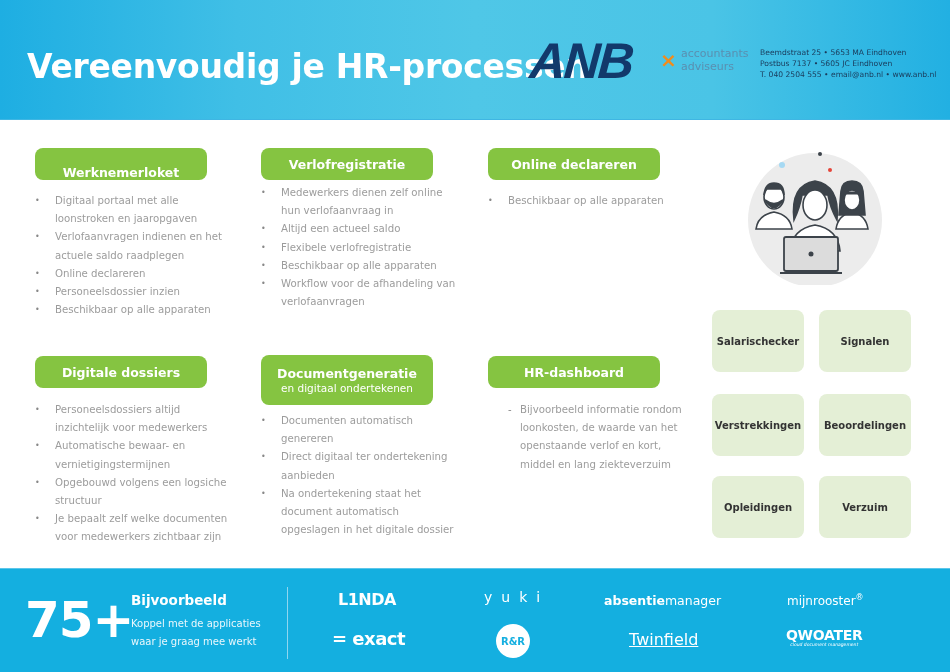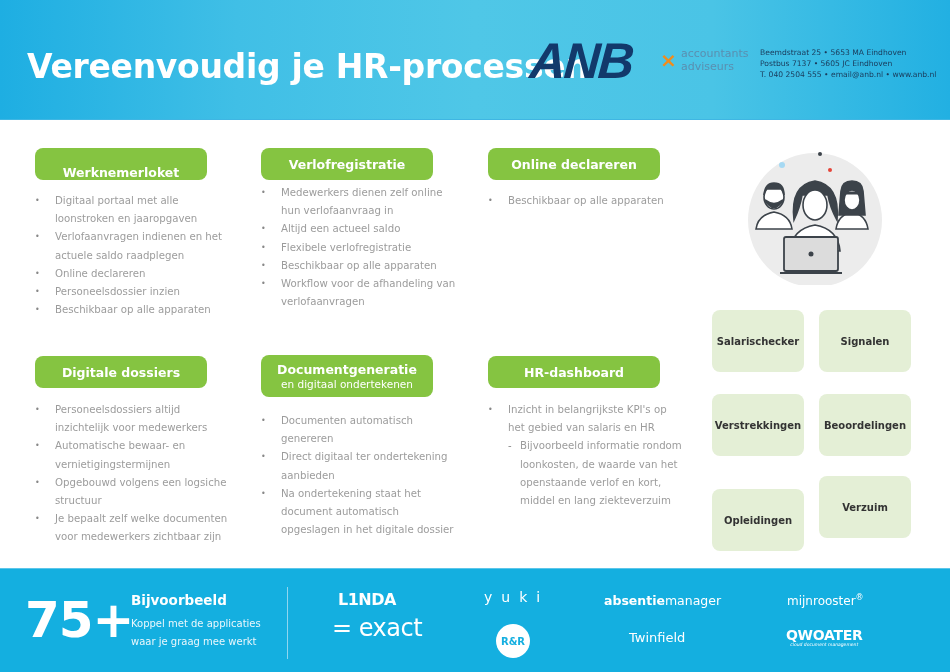--- a/index.html
+++ b/index.html
@@ -37,21 +37,21 @@
   }
 
   
   .pill {
     position: absolute; width: 172px; height: 32px; border-radius: 8px;
     background: #85c441; color: #ffffff; text-align: center;
     font-family: "DejaVu Sans", sans-serif; font-weight: bold; font-size: 12.5px;
     display: flex; flex-direction: column; justify-content: center; align-items: center;
   }
   .pill .sub { font-weight: normal; font-size: 10.5px; margin-top: 1px; }
-  .pill.tall { height: 42px; align-items: center; }
+  .pill.tall { height: 50px; align-items: center; }
 
   .list {
     position: absolute; width: 200px; list-style: none;
     font-family: "DejaVu Sans", sans-serif; font-size: 10.2px; line-height: 18.2px; color: #9c9c9c;
   }
   .list li { position: relative; padding-left: 20px; }
   .list li::before {
     content: "•"; position: absolute; left: 0; top: 0; font-size: 8px; color: #888;
   }
   .list li.sub { padding-left: 32px; }
@@ -80,24 +80,24 @@
   .kop-text { position: absolute; left: 131px; top: 46px; font-size: 10px; line-height: 18px; color: #eaf7fc; font-family: "DejaVu Sans", sans-serif; }
   .divider { position: absolute; left: 287px; top: 18px; width: 1px; height: 72px; background: #8fd6f0; }
 
   .brand { position: absolute; color: #fff; white-space: nowrap; }
   .b-linda { left: 338px; top: 21px; font-size: 16px; font-weight: bold; font-family: "DejaVu Sans", sans-serif; letter-spacing: -0.5px; }
   .b-yuki { left: 484px; top: 20px; font-size: 14px; letter-spacing: 9px; font-family: "DejaVu Sans", sans-serif; }
   .b-absentie { left: 604px; top: 24px; font-size: 12.5px; font-family: "DejaVu Sans", sans-serif; }
   .b-absentie b { font-weight: bold; }
   .b-mijn { left: 787px; top: 24px; font-size: 12px; font-family: "DejaVu Sans", sans-serif; }
   .b-mijn sup { font-size: 8px; }
-  .b-exact { left: 332px; top: 45px; font-size: 24px; font-weight: normal; font-family: "DejaVu Sans", sans-serif; letter-spacing: -0.5px; }
+  .b-exact { left: 332px; top: 59px; font-size: 18px; font-weight: bold; font-family: "DejaVu Sans", sans-serif; letter-spacing: -0.5px; }
   .b-rr { left: 496px; top: 55px; width: 34px; height: 34px; border-radius: 50%; background: #fff; color: #14afe0;
           font-size: 10px; font-weight: bold; display: flex; align-items: center; justify-content: center; font-family: "DejaVu Sans", sans-serif; }
-  .b-twin { left: 629px; top: 61px; font-size: 13px; font-family: "DejaVu Sans", sans-serif; }
+  .b-twin { left: 629px; top: 61px; font-size: 16px; font-family: "DejaVu Sans", sans-serif; text-decoration: underline; }
   .b-qwoater { left: 786px; top: 58px; font-size: 14px; font-weight: bold; font-family: "DejaVu Sans", sans-serif; letter-spacing: -0.3px; text-align: center; }
   .b-qwoater .tag { display: block; font-size: 4.5px; font-weight: normal; font-style: italic; letter-spacing: 0; margin-top: -1px; }
 </style>
 </head>
 <body>
 
 <div class="header">
   <div class="title">Vereenvoudig je HR-processen</div>
   <div class="logo-anb">ANB</div>
   <div class="logo-x">×</div>
@@ -191,37 +191,36 @@
 <ul class="list" style="left:261px; top:412px; width:200px;">
   <li>Documenten automatisch genereren</li>
   <li>Direct digitaal ter ondertekening aanbieden</li>
   <li>Na ondertekening staat het document automatisch opgeslagen in het digitale dossier</li>
 </ul>
 
 <div class="pill" style="left:488px; top:356px;">
   <span>HR-dashboard</span>
 </div>
 <ul class="list" style="left:488px; top:401px; width:195px;">
-  <li>Inzicht in belangrijkste KPI's op het gebied van salaris en HR</li>
   <li class="sub">Bijvoorbeeld informatie rondom loonkosten, de waarde van het openstaande verlof en kort, middel en lang ziekteverzuim</li>
 </ul>
 
 <div class="tile" style="left:712px; top:310px;">
     <span>Salarischecker</span>
   </div>
 <div class="tile" style="left:819px; top:310px;">
     <span>Signalen</span>
   </div>
 <div class="tile" style="left:712px; top:394px;">
     <span>Verstrekkingen</span>
   </div>
 <div class="tile" style="left:819px; top:394px;">
     <span>Beoordelingen</span>
   </div>
-<div class="tile" style="left:712px; top:489px;">
+<div class="tile" style="left:712px; top:476px;">
     <span>Opleidingen</span>
   </div>
 <div class="tile" style="left:819px; top:476px;">
     <span>Verzuim</span>
   </div>
 
 <div class="footer">
   <div class="big-num">75+</div>
   <div class="kop-title">Bijvoorbeeld</div>
   <div class="kop-text">

